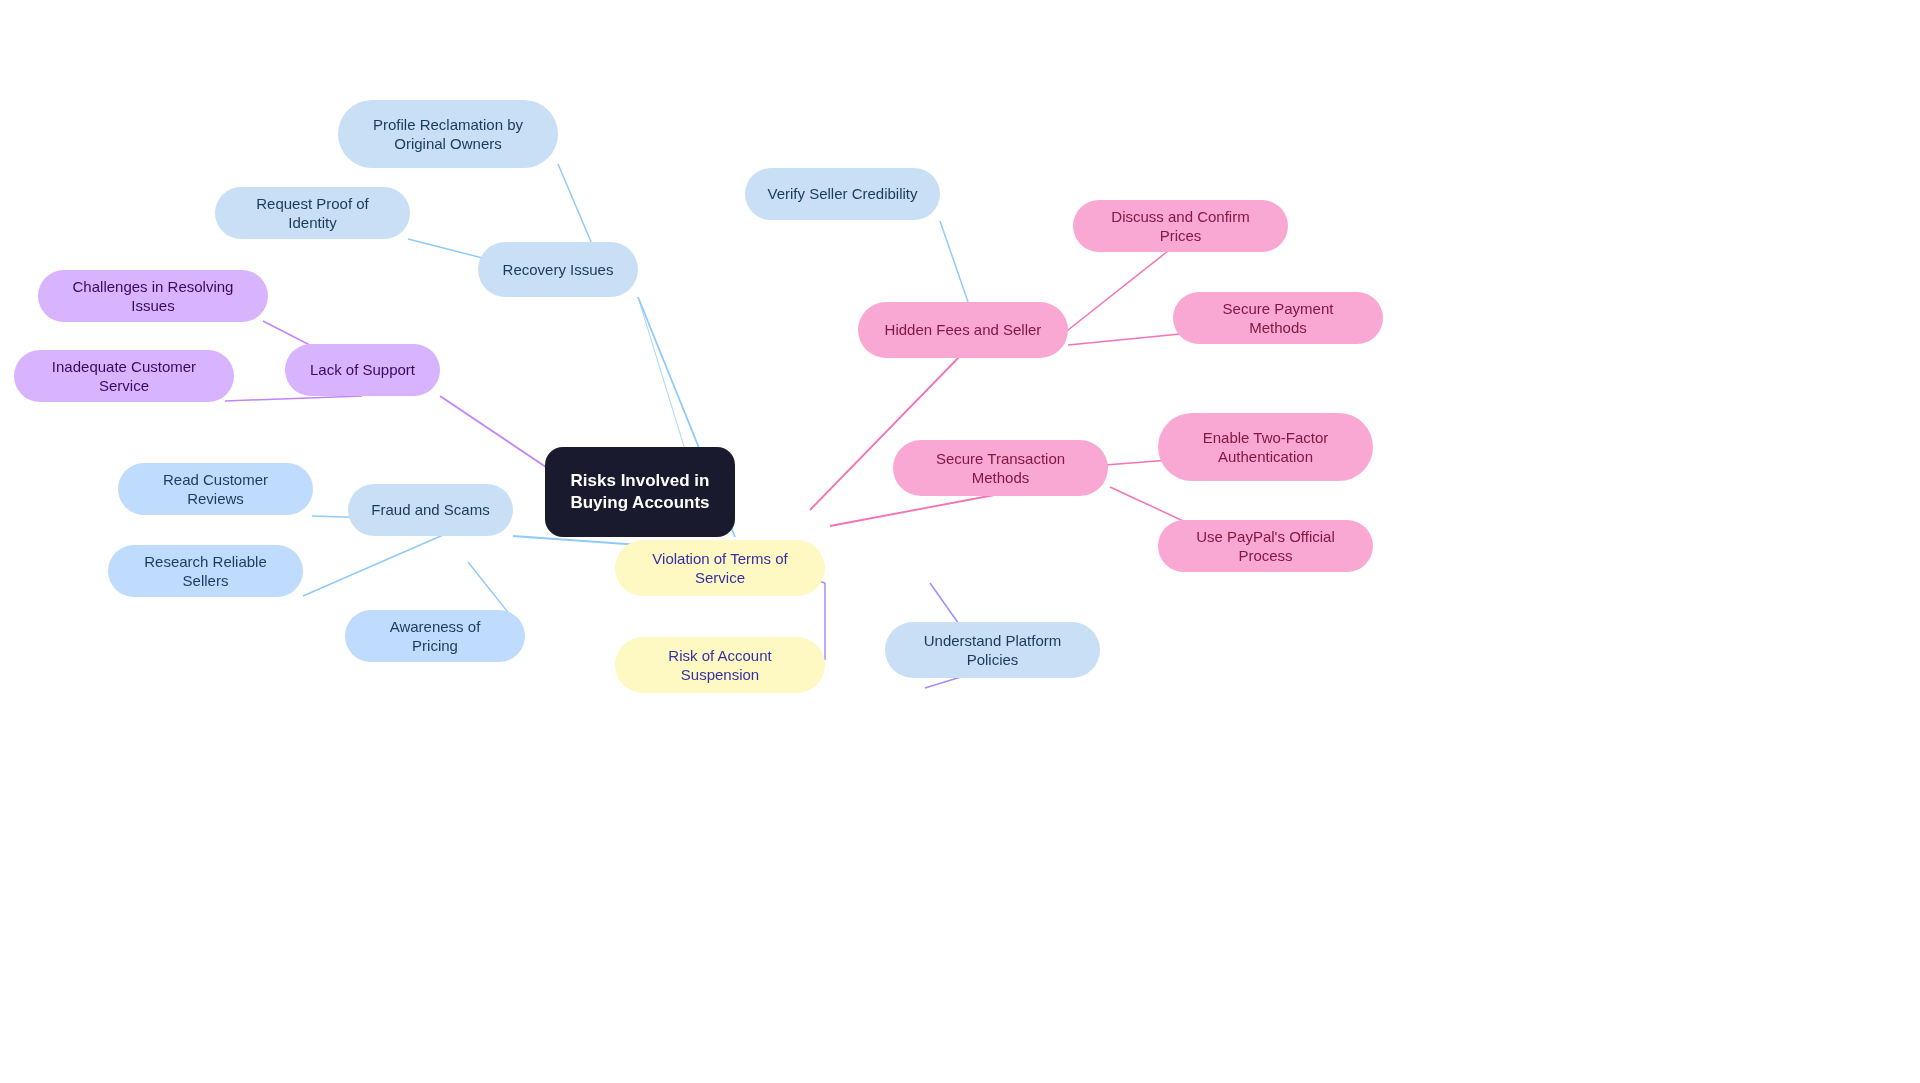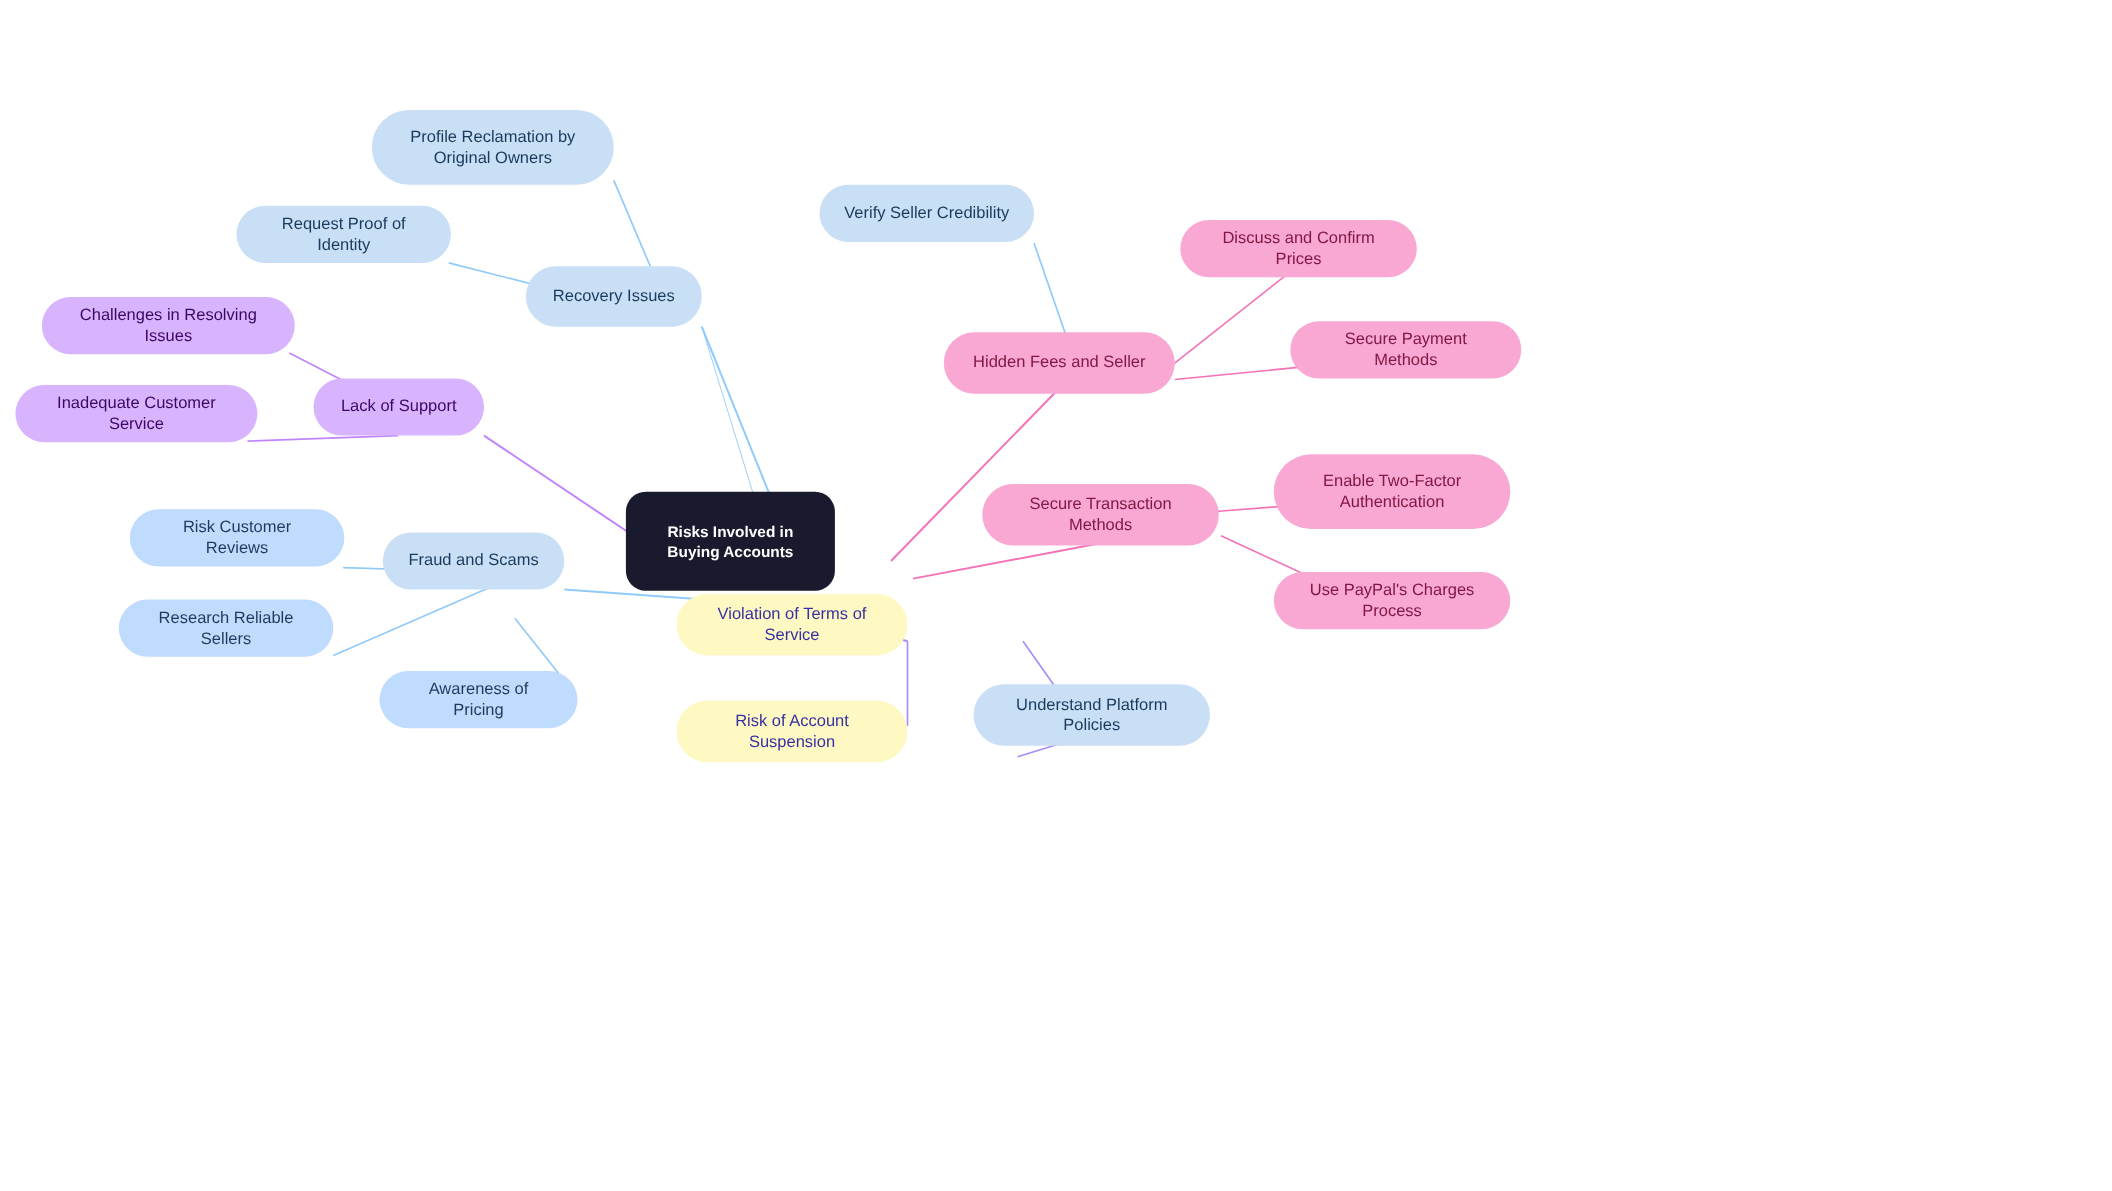--- a/index.html
+++ b/index.html
@@ -28,26 +28,25 @@
       border-radius: 50px;
       padding: 3px 22px;
       font-size: 15px;
       font-weight: 500;
       z-index: 2;
       line-height: 1.3;
     }
     .node-center {
       background: #1a1a2e;
       color: #ffffff;
-      font-size: 14px;
+      font-size: 17px;
       font-weight: 600;
       border-radius: 18px;
       width: 190px;
       height: 90px;
-      margin-left: 24px;
     }
     .node-blue {
       background: #c8dff5;
       color: #1a3a5c;
       border: none;
     }
     .node-purple {
       background: #d8b4fe;
       color: #3b0764;
     }
@@ -123,21 +122,21 @@
 <div class="node node-blue" style="left: 215px; top: 187px; width: 195px; height: 52px;">Request Proof of Identity</div>
 
 <div class="node node-purple" style="left: 285px; top: 344px; width: 155px; height: 52px;">Lack of Support</div>
 
 <div class="node node-purple" style="left: 38px; top: 270px; width: 230px; height: 52px;">Challenges in Resolving Issues</div>
 
 <div class="node node-purple" style="left: 14px; top: 350px; width: 220px; height: 52px;">Inadequate Customer Service</div>
 
 <div class="node node-blue" style="left: 348px; top: 484px; width: 165px; height: 52px;">Fraud and Scams</div>
 
-<div class="node node-light-blue" style="left: 118px; top: 463px; width: 195px; height: 52px;">Risk Customer Reviews</div>
+<div class="node node-light-blue" style="left: 118px; top: 463px; width: 195px; height: 52px;">Read Customer Reviews</div>
 
 <div class="node node-light-blue" style="left: 108px; top: 545px; width: 195px; height: 52px;">Research Reliable Sellers</div>
 
 <div class="node node-light-blue" style="left: 345px; top: 610px; width: 180px; height: 52px;">Awareness of Pricing</div>
 
 <div class="node node-lavender" style="left: 615px; top: 540px; width: 210px; height: 56px;">Violation of Terms of Service</div>
 
 <div class="node node-lavender" style="left: 615px; top: 637px; width: 210px; height: 56px;">Risk of Account Suspension</div>
 
 <div class="node node-blue" style="left: 885px; top: 622px; width: 215px; height: 56px;">Understand Platform Policies</div>
@@ -147,13 +146,13 @@
 <div class="node node-blue" style="left: 745px; top: 168px; width: 195px; height: 52px;">Verify Seller Credibility</div>
 
 <div class="node node-pink" style="left: 1073px; top: 200px; width: 215px; height: 52px;">Discuss and Confirm Prices</div>
 
 <div class="node node-pink" style="left: 1173px; top: 292px; width: 210px; height: 52px;">Secure Payment Methods</div>
 
 <div class="node node-pink" style="left: 893px; top: 440px; width: 215px; height: 56px;">Secure Transaction Methods</div>
 
 <div class="node node-pink" style="left: 1158px; top: 413px; width: 215px; height: 68px;">Enable Two-Factor Authentication</div>
 
-<div class="node node-pink" style="left: 1158px; top: 520px; width: 215px; height: 52px;">Use PayPal's Charges Process</div>
+<div class="node node-pink" style="left: 1158px; top: 520px; width: 215px; height: 52px;">Use PayPal's Official Process</div>
 
 </body></html>

